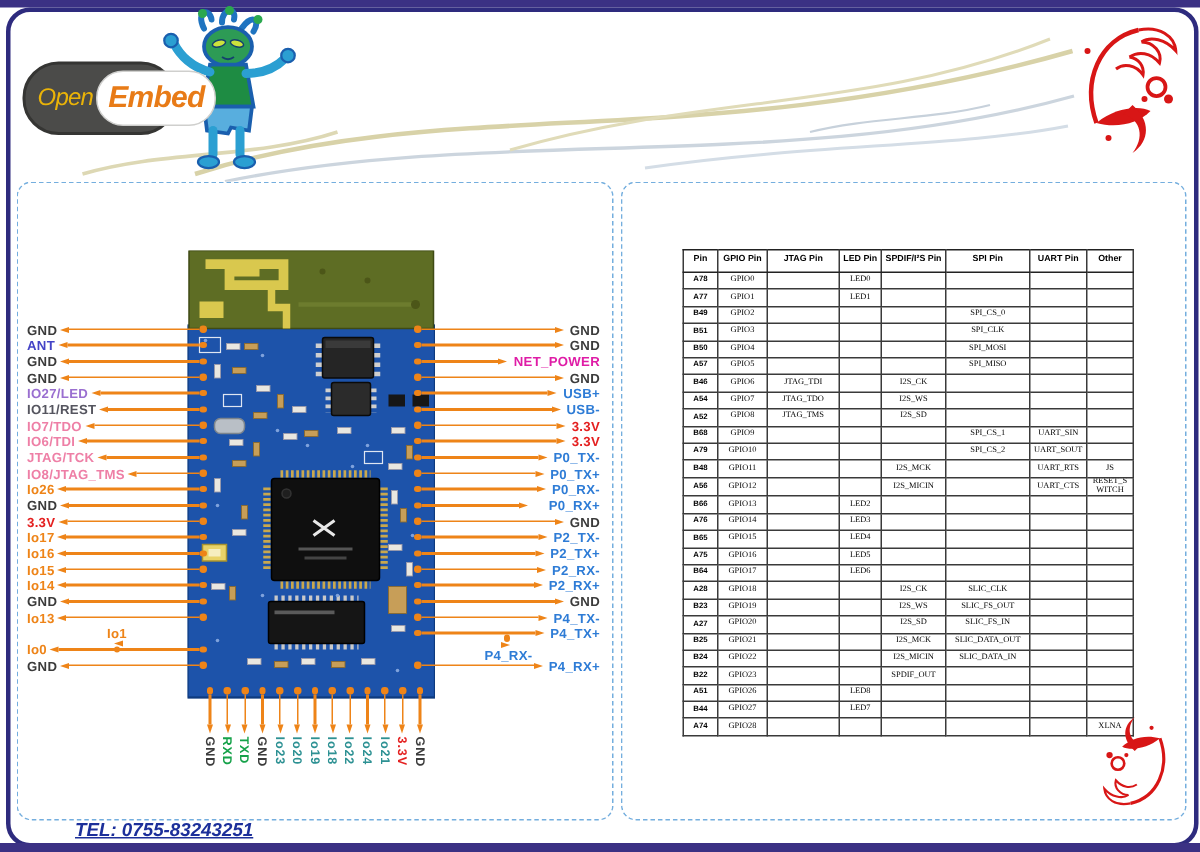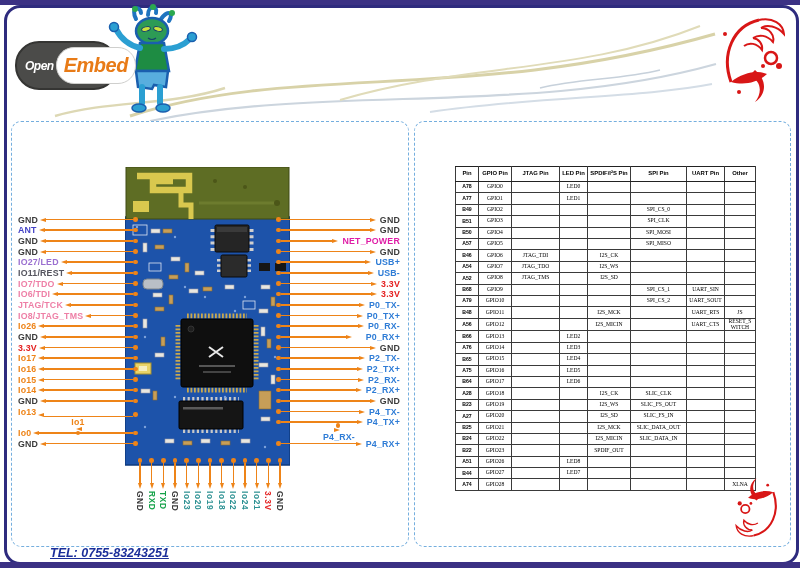--- a/index.html
+++ b/index.html
@@ -10,21 +10,21 @@
   #bottom-bar{top:562px;height:6px;}
   #page-border{position:absolute;left:4px;top:5px;width:789px;height:554px;
                border:3px solid #2e2b7e;border-radius:16px;}
   
   .panel{position:absolute;border:1px dashed #74aede;border-radius:10px;background:#fff;}
   #module-panel{left:11px;top:121px;width:396px;height:424px;}
   #table-panel{left:414px;top:121px;width:375px;height:424px;}
   
   #logo{position:absolute;left:15px;top:41px;width:99px;height:45px;background:#4b4b49;
         border:2px solid #353533;border-radius:24px;display:flex;align-items:center;z-index:5;}
-  #logo .open{color:#ffffff;font-weight:bold;font-style:italic;font-size:12px;
+  #logo .open{color:#eab308;font-weight:normal;font-style:italic;font-size:16px;
               padding-left:8px;letter-spacing:-0.5px;}
   #logo .embed-cap{margin-left:2px;background:#ffffff;border-radius:18px;height:35px;
                    display:flex;align-items:center;padding:0 7px;border:1px solid #cfcfcd;}
   #logo .embed{color:#e87b17;font-weight:bold;font-style:italic;font-size:20px;letter-spacing:-0.5px;}
   
   .dec{position:absolute;pointer-events:none;}
   
   #board{position:absolute;left:125px;top:167px;width:165px;height:300px;}
   
   .pin-row{position:absolute;display:flex;align-items:center;height:11px;z-index:3;}
@@ -335,21 +335,21 @@
         <div class="ahead-l"></div>
         <div class="aline"></div>
         <div class="adot"></div>
       </div>
       <div class="pin-row" style="left: 18px; width: 120px; top: 395.3px;">
         <span class="lbl" style="color: rgb(59, 59, 59);">GND</span>
         <div class="ahead-l"></div>
         <div class="aline"></div>
         <div class="adot"></div>
       </div>
-      <div class="pin-row" style="left: 18px; width: 120px; top: 406px; align-items: flex-end;">
+      <div class="pin-row" style="left: 18px; width: 120px; top: 406px;">
         <span class="lbl" style="color: rgb(238, 132, 24);">Io13</span>
         <div class="ahead-l"></div>
         <div class="aline"></div>
         <div class="adot"></div>
       </div>
       <div class="pin-row" style="left: 18px; width: 120px; top: 416.7px; flex-direction: column;">
         <span class="lbl" style="color: rgb(238, 132, 24);">Io1</span>
         <div class="ahead-l"></div>
         <div class="aline"></div>
         <div class="adot"></div>

